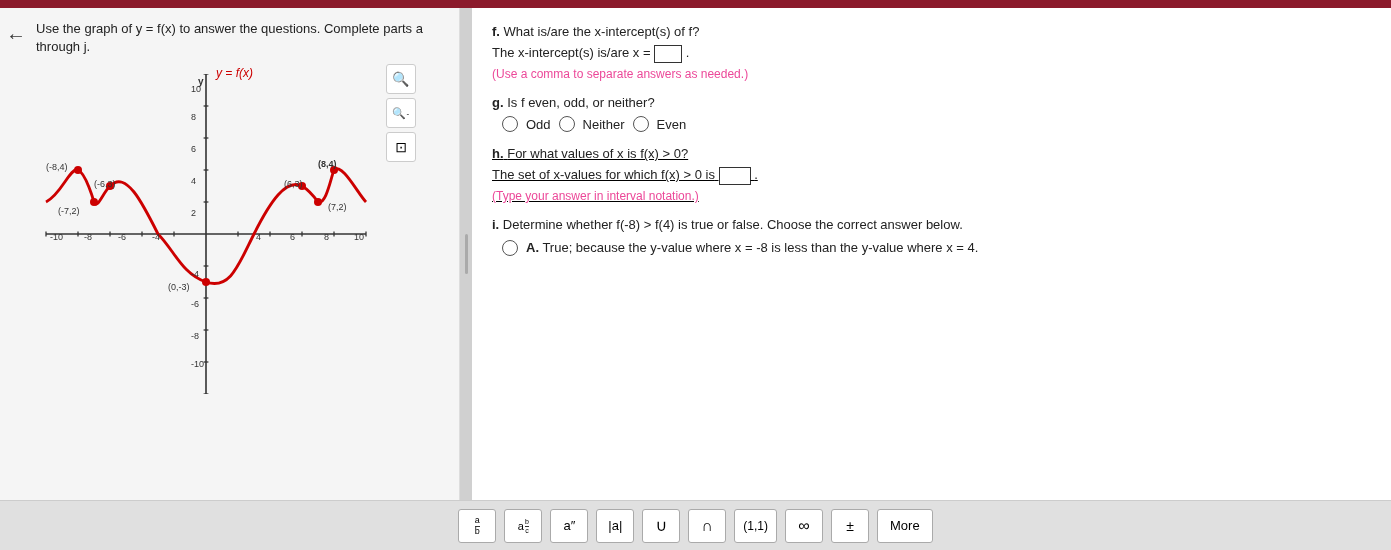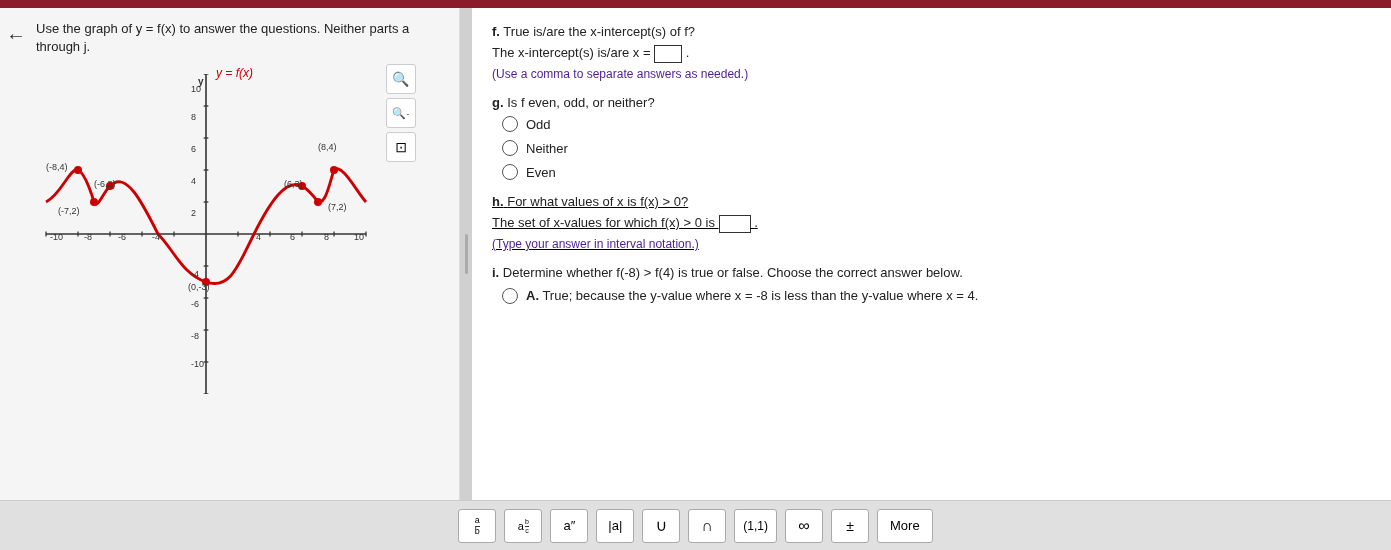--- a/index.html
+++ b/index.html
@@ -138,27 +138,27 @@
       display: inline-block;
       width: 28px;
       height: 18px;
       border: 1px solid #333;
       vertical-align: middle;
       background: white;
     }
 
     .note-text {
       font-size: 12px;
-      color: #4c1d95;
+      color: #ec4899;
       margin-bottom: 6px;
     }
 
     .radio-options {
       display: flex;
-      flex-direction: column;
+      flex-direction: row;
       gap: 8px;
       margin-left: 10px;
     }
 
     .radio-option {
       display: flex;
       align-items: center;
       gap: 8px;
       font-size: 13px;
       color: #222;
@@ -231,21 +231,21 @@
   </style>
 </head>
 <body>
 
 <div class="top-bar"></div>
 
 <div class="main-content">
 
   <div class="left-panel">
     <div class="back-arrow">←</div>
-    <div class="problem-text">Use the graph of y = f(x) to answer the questions. Neither parts a through j.</div>
+    <div class="problem-text">Use the graph of y = f(x) to answer the questions. Complete parts a through j.</div>
 
     <div class="graph-container">
 
       <div class="graph-tools">
         <button class="tool-btn">🔍</button>
         <button class="tool-btn" style="font-size:11px;">🔍<span style="font-size:8px;vertical-align:super">-</span></button>
         <button class="tool-btn">⊡</button>
       </div>
 
       <div class="graph-label">y = f(x)</div>
@@ -295,23 +295,23 @@
       </svg>
 
       <div style="position:absolute; top:10px; left:0; width:340px; height:320px; pointer-events:none;">
 
         <div style="position:absolute; left:10px; top:88px; font-size:9px; color:#333;">(-8,4)</div>
 
         <div style="position:absolute; left:58px; top:105px; font-size:9px; color:#333;">(-6,3)</div>
 
         <div style="position:absolute; left:22px; top:132px; font-size:9px; color:#333;">(-7,2)</div>
 
-        <div style="position:absolute; left:152px; top:208px; font-size:9px; color:#333;">(0,-3)</div>
-
-        <div style="position:absolute; left:282px; top:68px; font-size:9px; color:#333;">(8,4)</div>
+        <div style="position:absolute; left:132px; top:208px; font-size:9px; color:#333;">(0,-3)</div>
+
+        <div style="position:absolute; left:282px; top:85px; font-size:9px; color:#333;font-weight:bold;">(8,4)</div>
 
         <div style="position:absolute; left:248px; top:105px; font-size:9px; color:#333;">(6,3)</div>
 
         <div style="position:absolute; left:292px; top:128px; font-size:9px; color:#333;text-align:center;">(7,2)</div>
 
         <div style="position:absolute; left:155px; top:10px; font-size:9px; color:#333;">10</div>
         <div style="position:absolute; left:155px; top:38px; font-size:9px; color:#333;">8</div>
         <div style="position:absolute; left:155px; top:70px; font-size:9px; color:#333;">6</div>
         <div style="position:absolute; left:155px; top:102px; font-size:9px; color:#333;">4</div>
         <div style="position:absolute; left:155px; top:134px; font-size:9px; color:#333;">2</div>
@@ -336,21 +336,21 @@
 
   <div style="width:12px; background:#d0d0d0; cursor:col-resize; display:flex; align-items:center; justify-content:center;">
     <div style="width:3px; height:40px; background:#aaa; border-radius:2px;"></div>
   </div>
 
   <div class="right-panel">
 
     <div class="question-f">
       <div class="q-text">
         <strong>f.</strong>
-        <span>True is/are the x-intercept(s) of f?</span>
+        <span>What is/are the x-intercept(s) of f?</span>
       </div>
       <div class="answer-line">
         <span>The x-intercept(s) is/are x =</span>
         <span class="input-box"></span>
         <span>.</span>
       </div>
       <div class="note-text">(Use a comma to separate answers as needed.)</div>
     </div>
 
     <div class="question-g">

